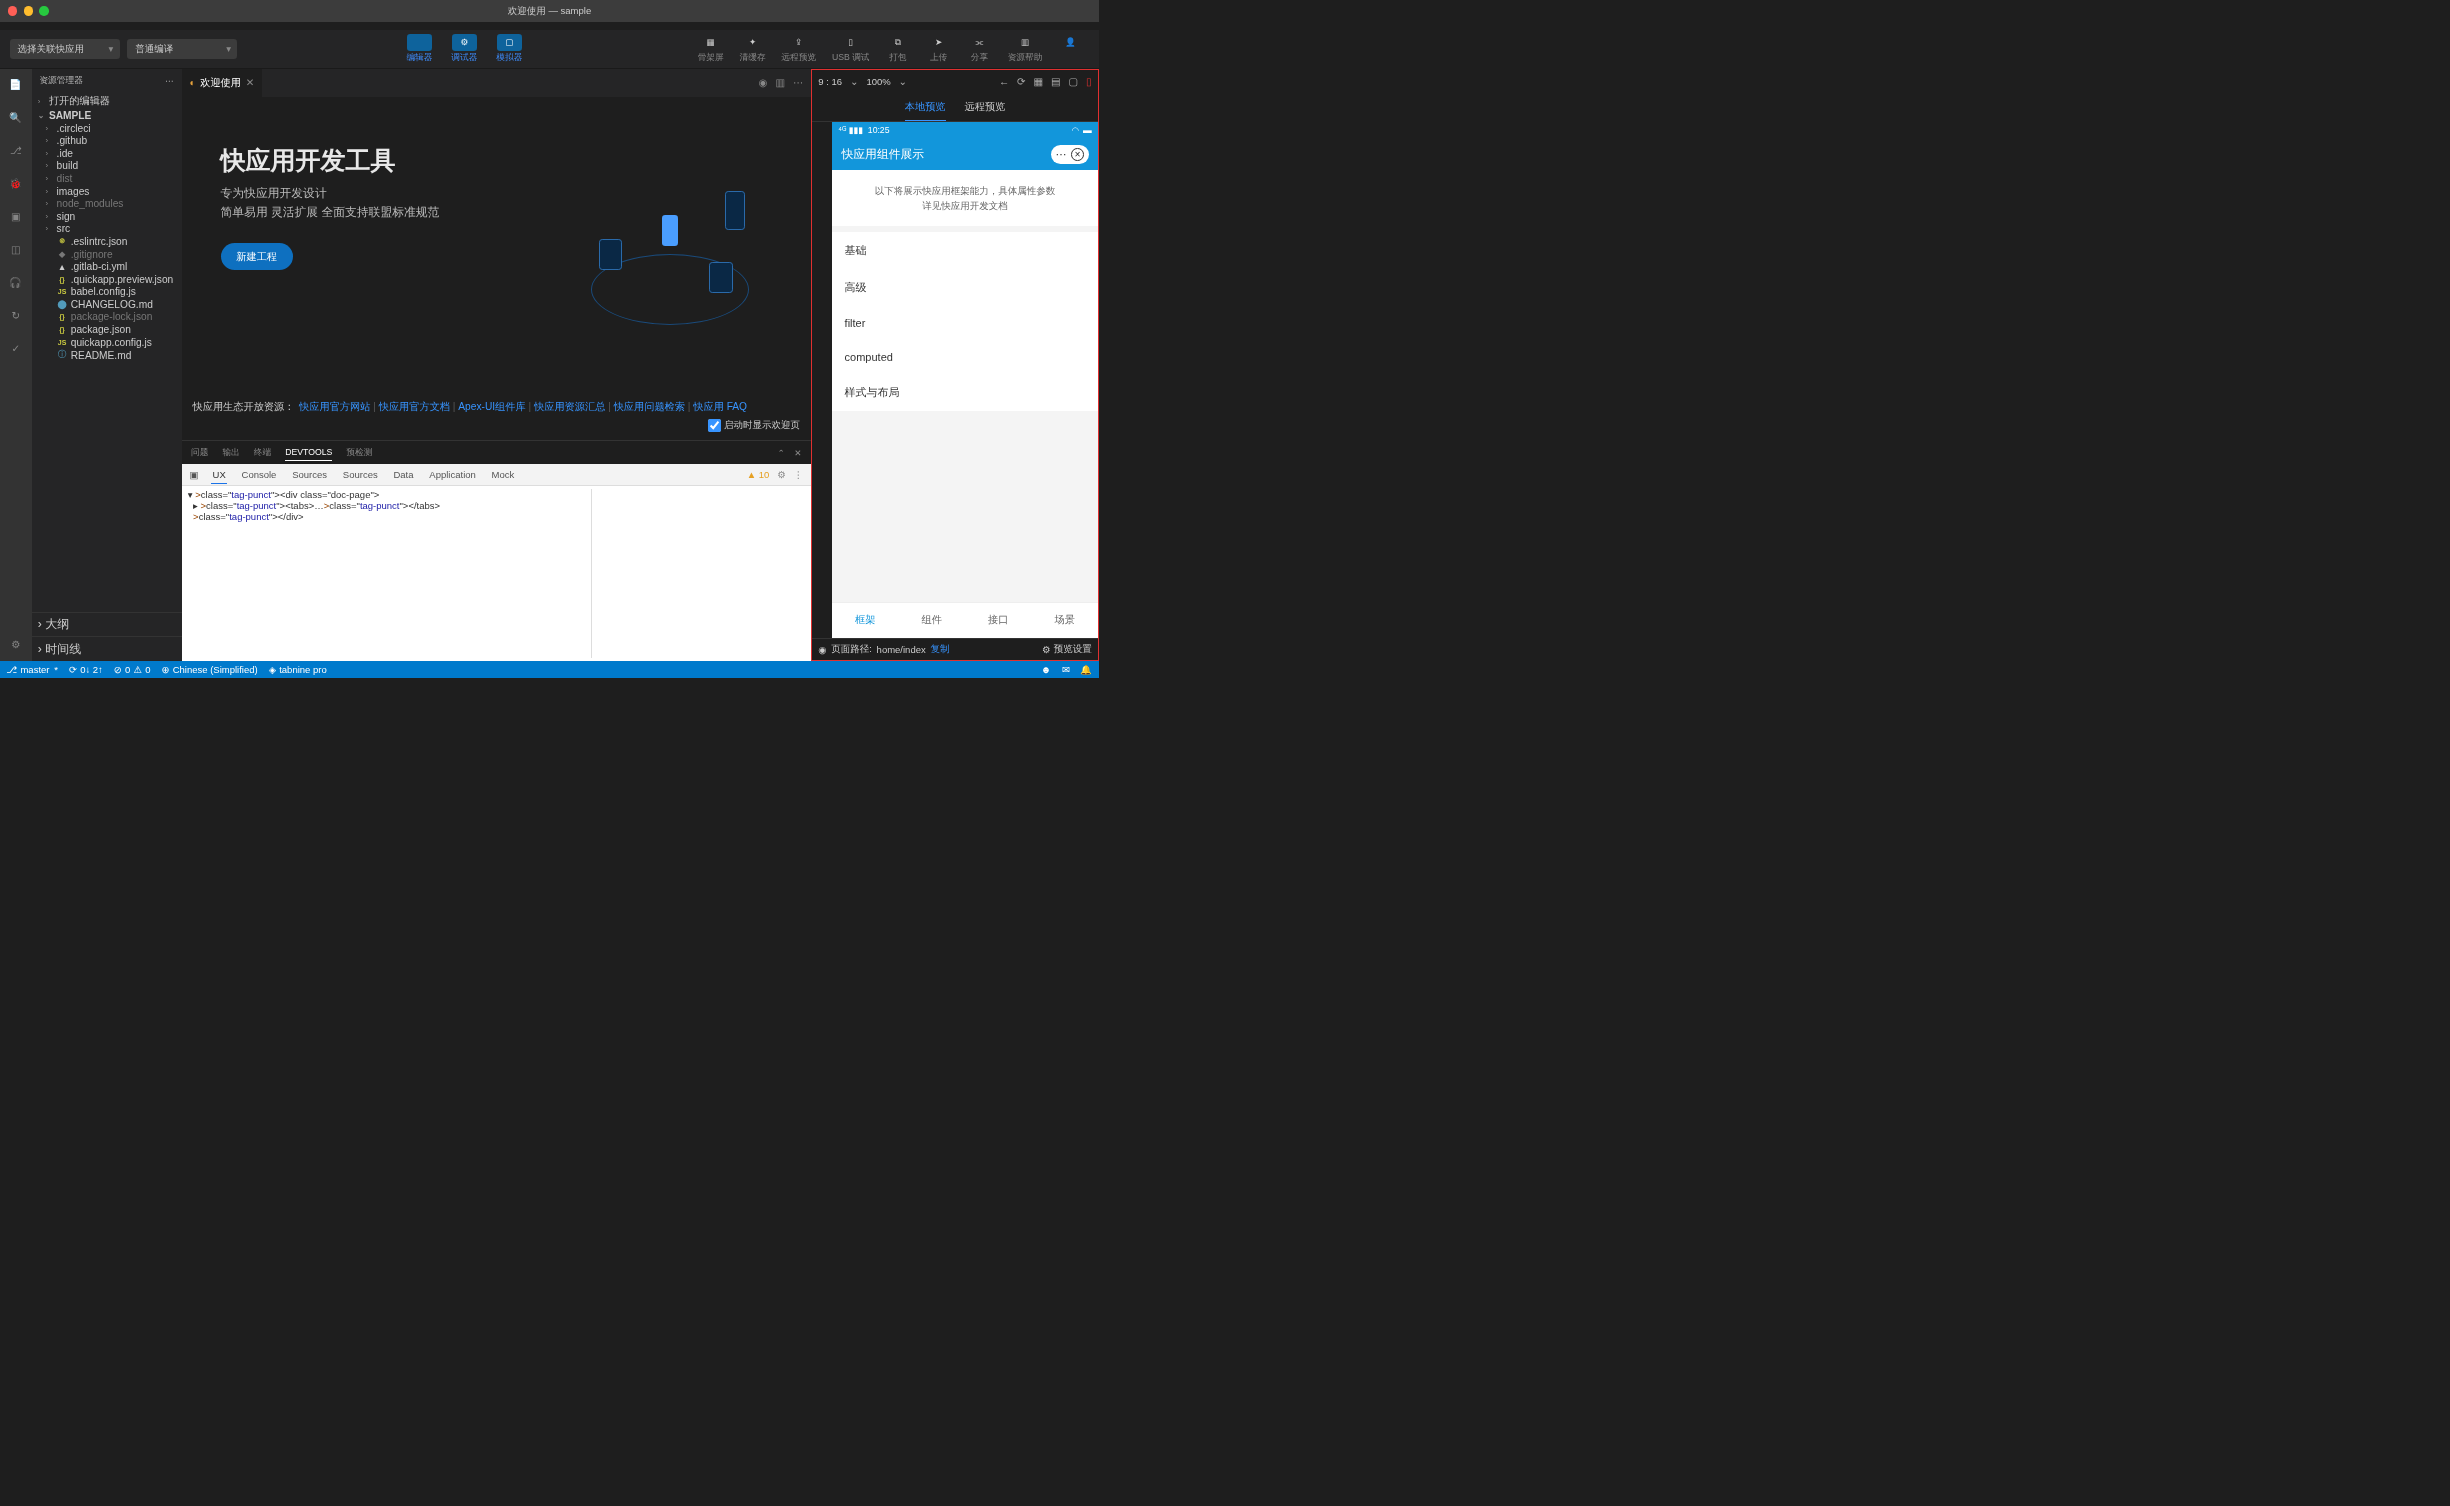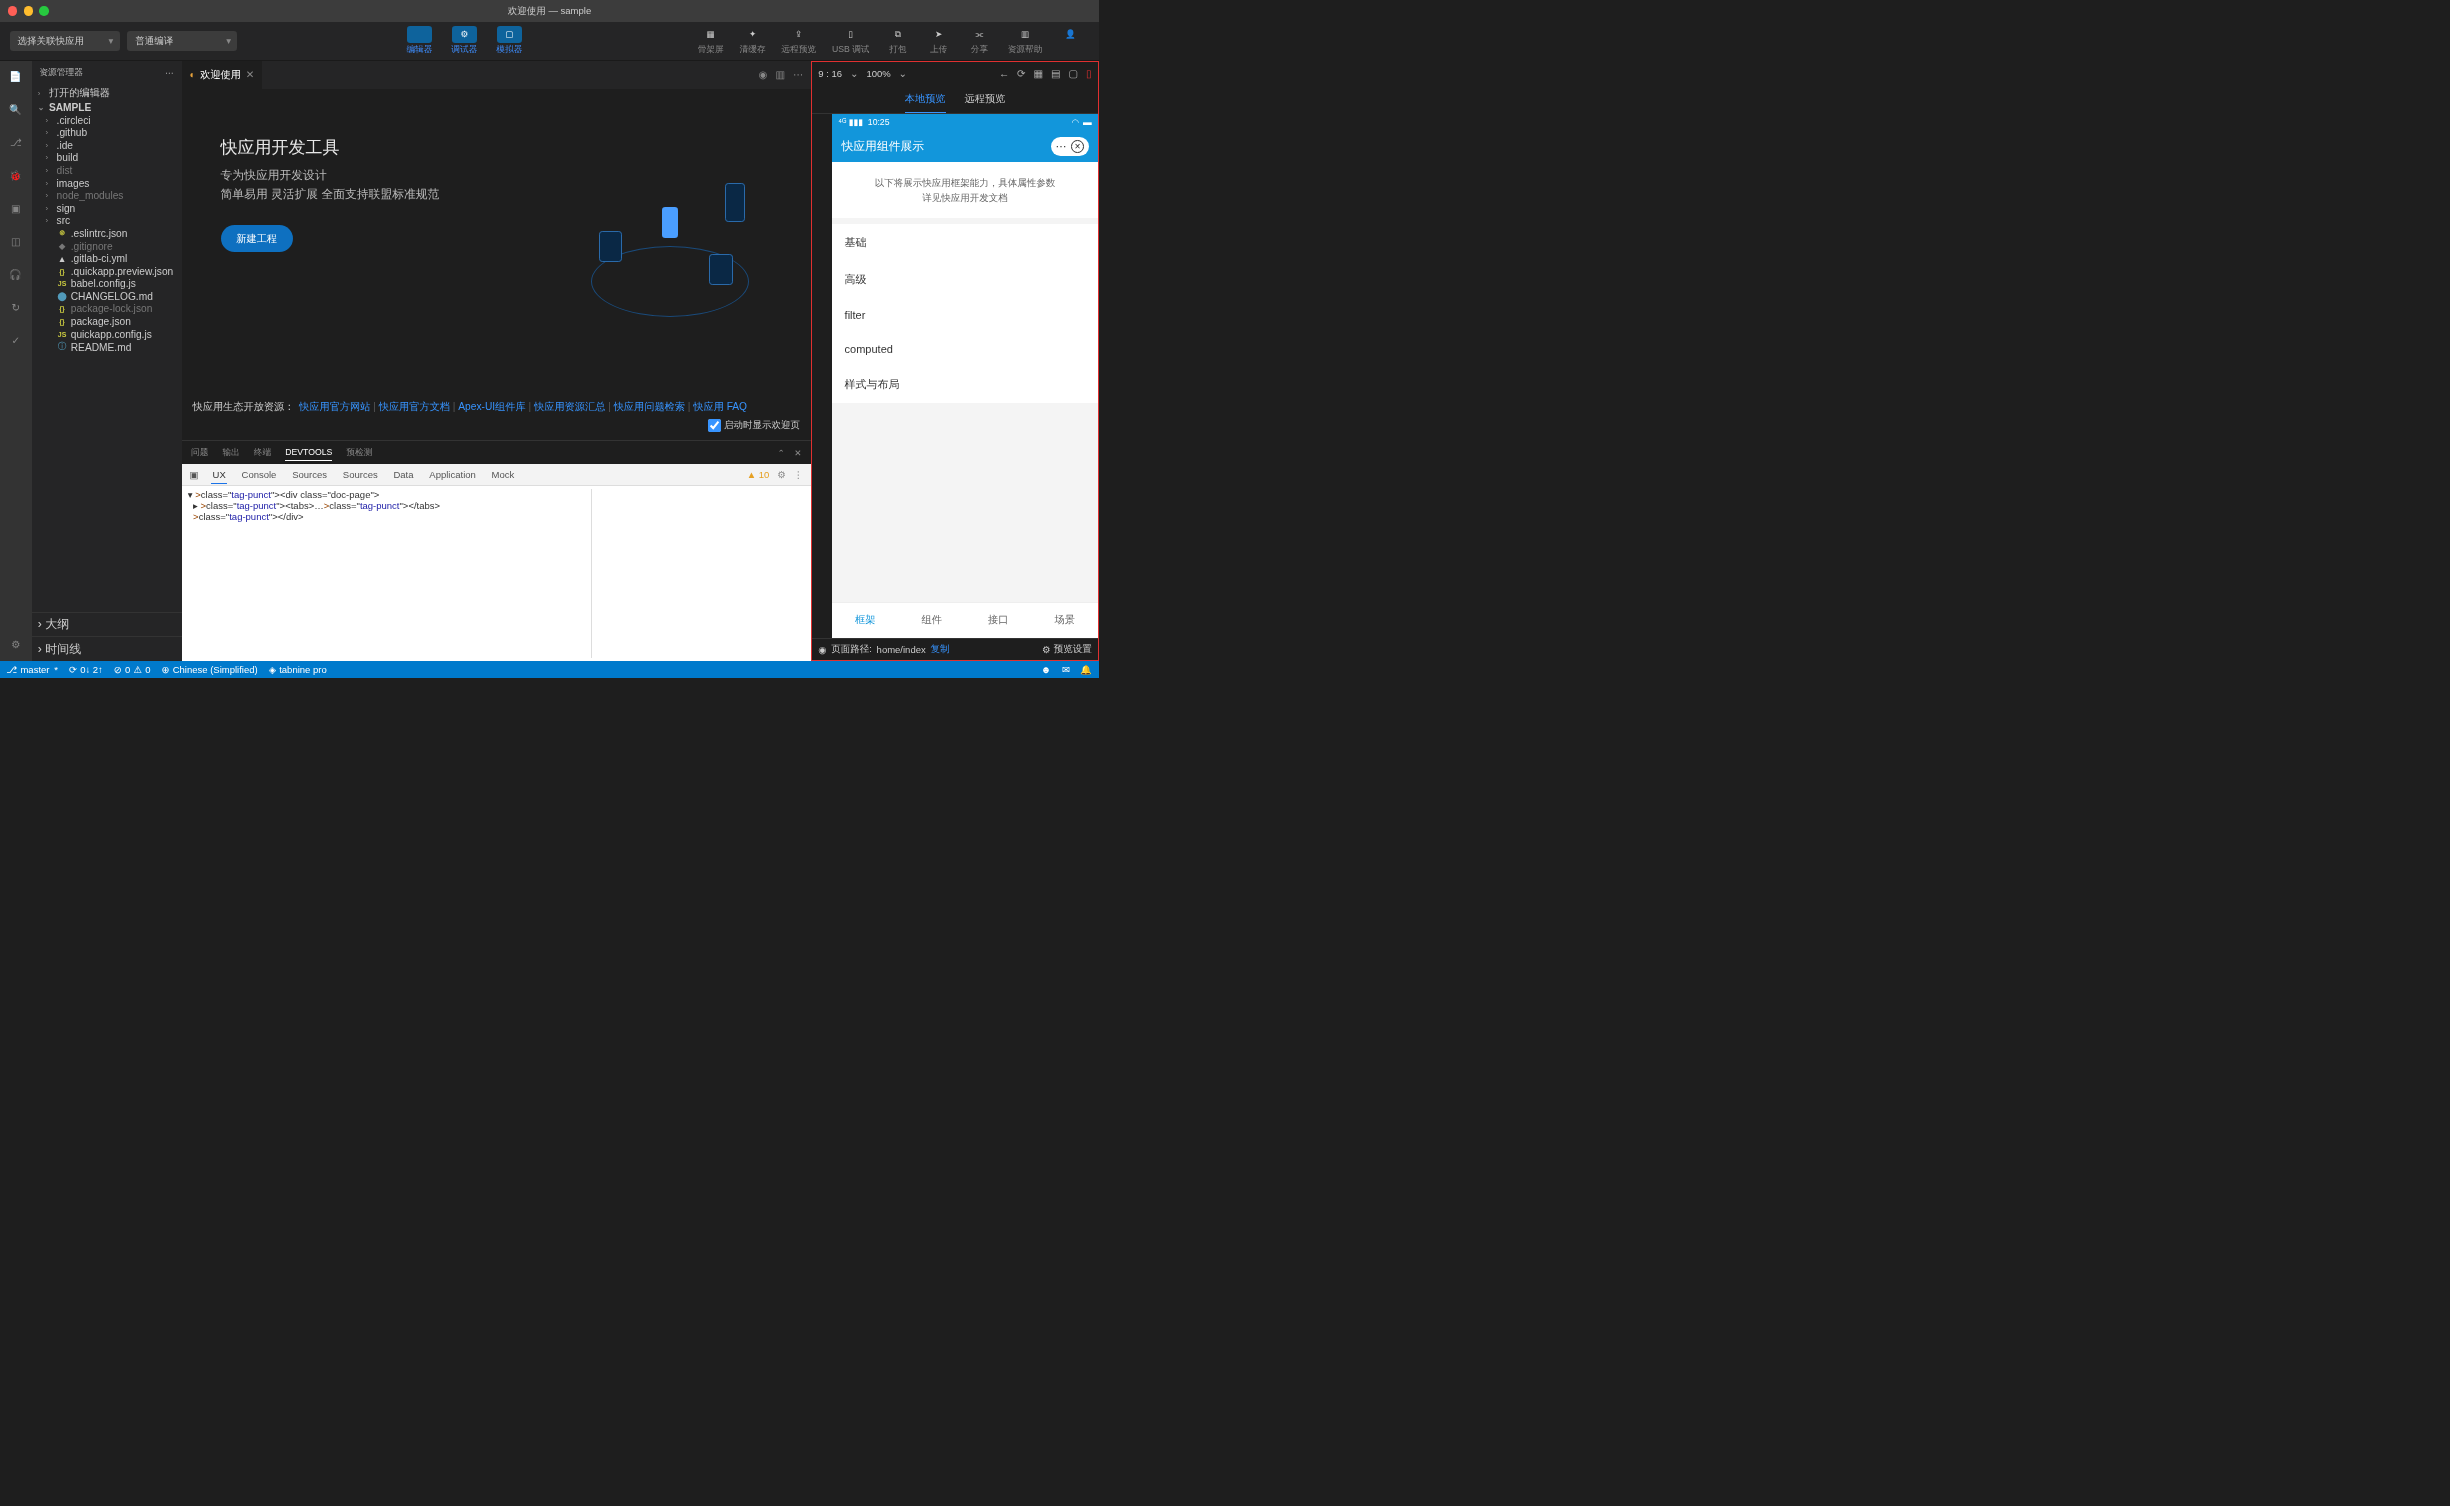--- a/index.html
+++ b/index.html
@@ -4,21 +4,21 @@
 <style>
 * { margin: 0; padding: 0; box-sizing: border-box; font-family: -apple-system, "Segoe UI", sans-serif; }
 body { background: #1e1e1e; color: #ccc; width: 1099px; height: 678px; overflow: hidden; font-size: 10.2px; }
 .window { display: flex; flex-direction: column; height: 100%; }
 .titlebar { height: 22px; background: #3c3c3c; display: flex; align-items: center; padding: 0 7.9px; position: relative; }
 .mac-dots { display: flex; gap: 6.3px; }
 .dot { width: 9.5px; height: 9.5px; border-radius: 50%; }
 .dot.red { background: #ff5f56; } .dot.yellow { background: #ffbd2e; } .dot.green { background: #27c93f; }
 .title { position: absolute; left: 50%; transform: translateX(-50%); color: #ccc; font-size: 9.5px; }
 
-.toolbar { height: 39px; background: #252526; display: flex; align-items: center; padding: 0 9.5px; gap: 7.9px; border-bottom: 0.8px solid #1a1a1a; }
+.toolbar { height: 39px; background: #252526; display: flex; align-items: center; padding: 0 9.5px; gap: 7.9px; border-bottom: 0.8px solid #1a1a1a; margin-top: 8px; }
 .dropdown { background: #3c3c3c; border-radius: 3.2px; padding: 3.2px 19px 3.2px 7.9px; color: #ccc; font-size: 9.5px; position: relative; min-width: 110px; }
 .dropdown::after { content: "▾"; position: absolute; right: 6.3px; color: #888; }
 .toolbar-center { margin: 0 auto; display: flex; gap: 6.3px; }
 .tb-btn { display: flex; flex-direction: column; align-items: center; gap: 1.6px; font-size: 8.7px; color: #888; padding: 3.2px 6.3px; cursor: pointer; }
 .tb-btn.primary { color: #3d8af7; }
 .tb-btn .icon-box { width: 25px; height: 17.3px; border-radius: 3.2px; display: flex; align-items: center; justify-content: center; }
 .tb-btn.primary .icon-box { background: #0e639c; color: #fff; }
 .toolbar-right { display: flex; gap: 3.2px; }
 
 .main { flex: 1; display: flex; min-height: 0; }
@@ -38,21 +38,21 @@
 .dim { color: #777; }
 
 .editor-area { flex: 1; display: flex; flex-direction: column; background: #1e1e1e; min-width: 0; }
 .tabs { height: 27.6px; background: #252526; display: flex; align-items: center; }
 .tab { height: 100%; padding: 0 7.9px; display: flex; align-items: center; gap: 4.7px; background: #1e1e1e; color: #fff; font-size: 10.2px; border-right: 0.8px solid #252526; }
 .tab .close-x { color: #888; cursor: pointer; }
 .tabs-right { margin-left: auto; display: flex; gap: 7.9px; padding-right: 7.9px; color: #888; }
 
 .welcome { flex: 1; padding: 47px 39px 15.8px; background: #1e1e1e; position: relative; display: flex; }
 .welcome-left { flex: 1; }
-.welcome h1 { font-size: 17px; color: #e8e8e8; font-weight: 400; margin-bottom: 9.5px; }
+.welcome h1 { font-size: 25px; color: #e8e8e8; font-weight: 700; margin-bottom: 9.5px; }
 .welcome .sub { font-size: 11.8px; color: #bbb; margin-bottom: 3.2px; }
 .welcome .new-btn { margin-top: 19px; background: #0e70c0; color: #fff; border: none; padding: 6.3px 15.8px; border-radius: 14px; font-size: 10.2px; cursor: pointer; }
 .welcome-illust { width: 205px; height: 205px; position: relative; }
 .illust-circle { position: absolute; width: 158px; height: 71px; border-radius: 50%; border: 1.6px solid #1a4a7a; bottom: 23.6px; left: 23.6px; }
 .illust-person { position: absolute; width: 15.8px; height: 31.5px; background: #4a9eff; top: 71px; left: 95px; border-radius: 3.2px; }
 .illust-box { position: absolute; width: 23.6px; height: 31.5px; background: #0a2845; border: 0.8px solid #2a6aaa; border-radius: 3.2px; }
 
 .resources { padding: 7.9px 11px; display: flex; align-items: center; gap: 4.7px; font-size: 10.2px; color: #ccc; flex-wrap: wrap; }
 .resources a { color: #3794ff; text-decoration: none; }
 .resources .sep { color: #555; }

